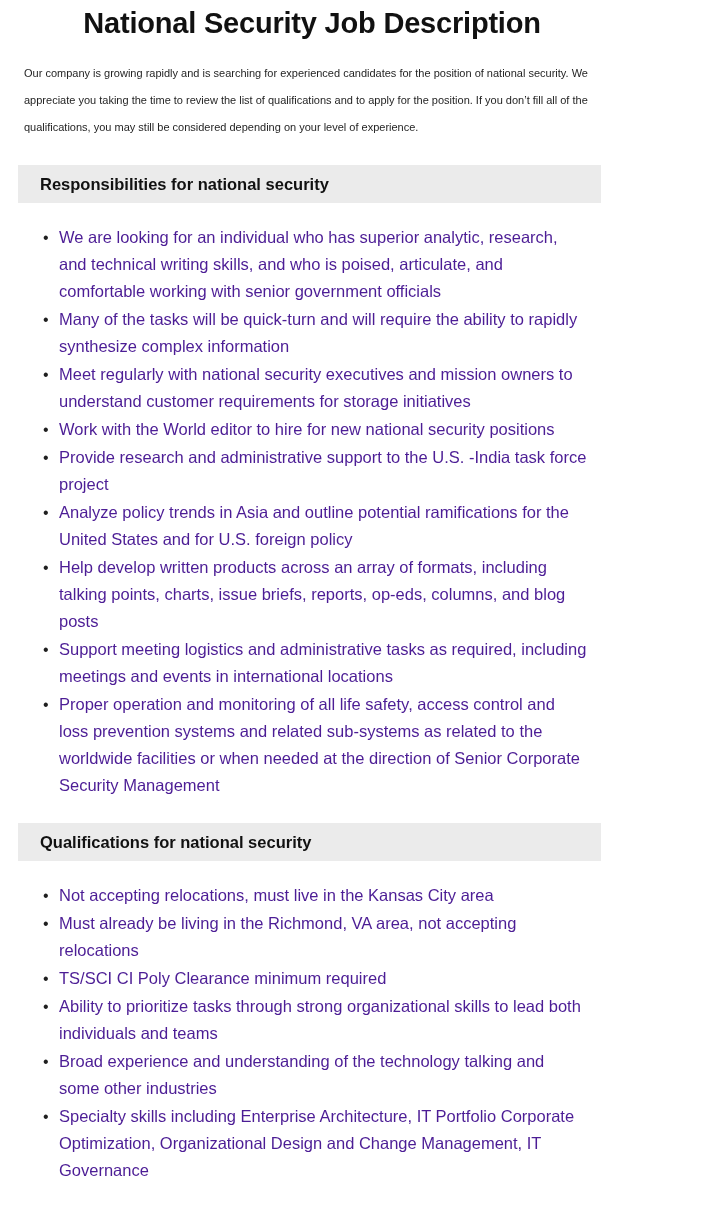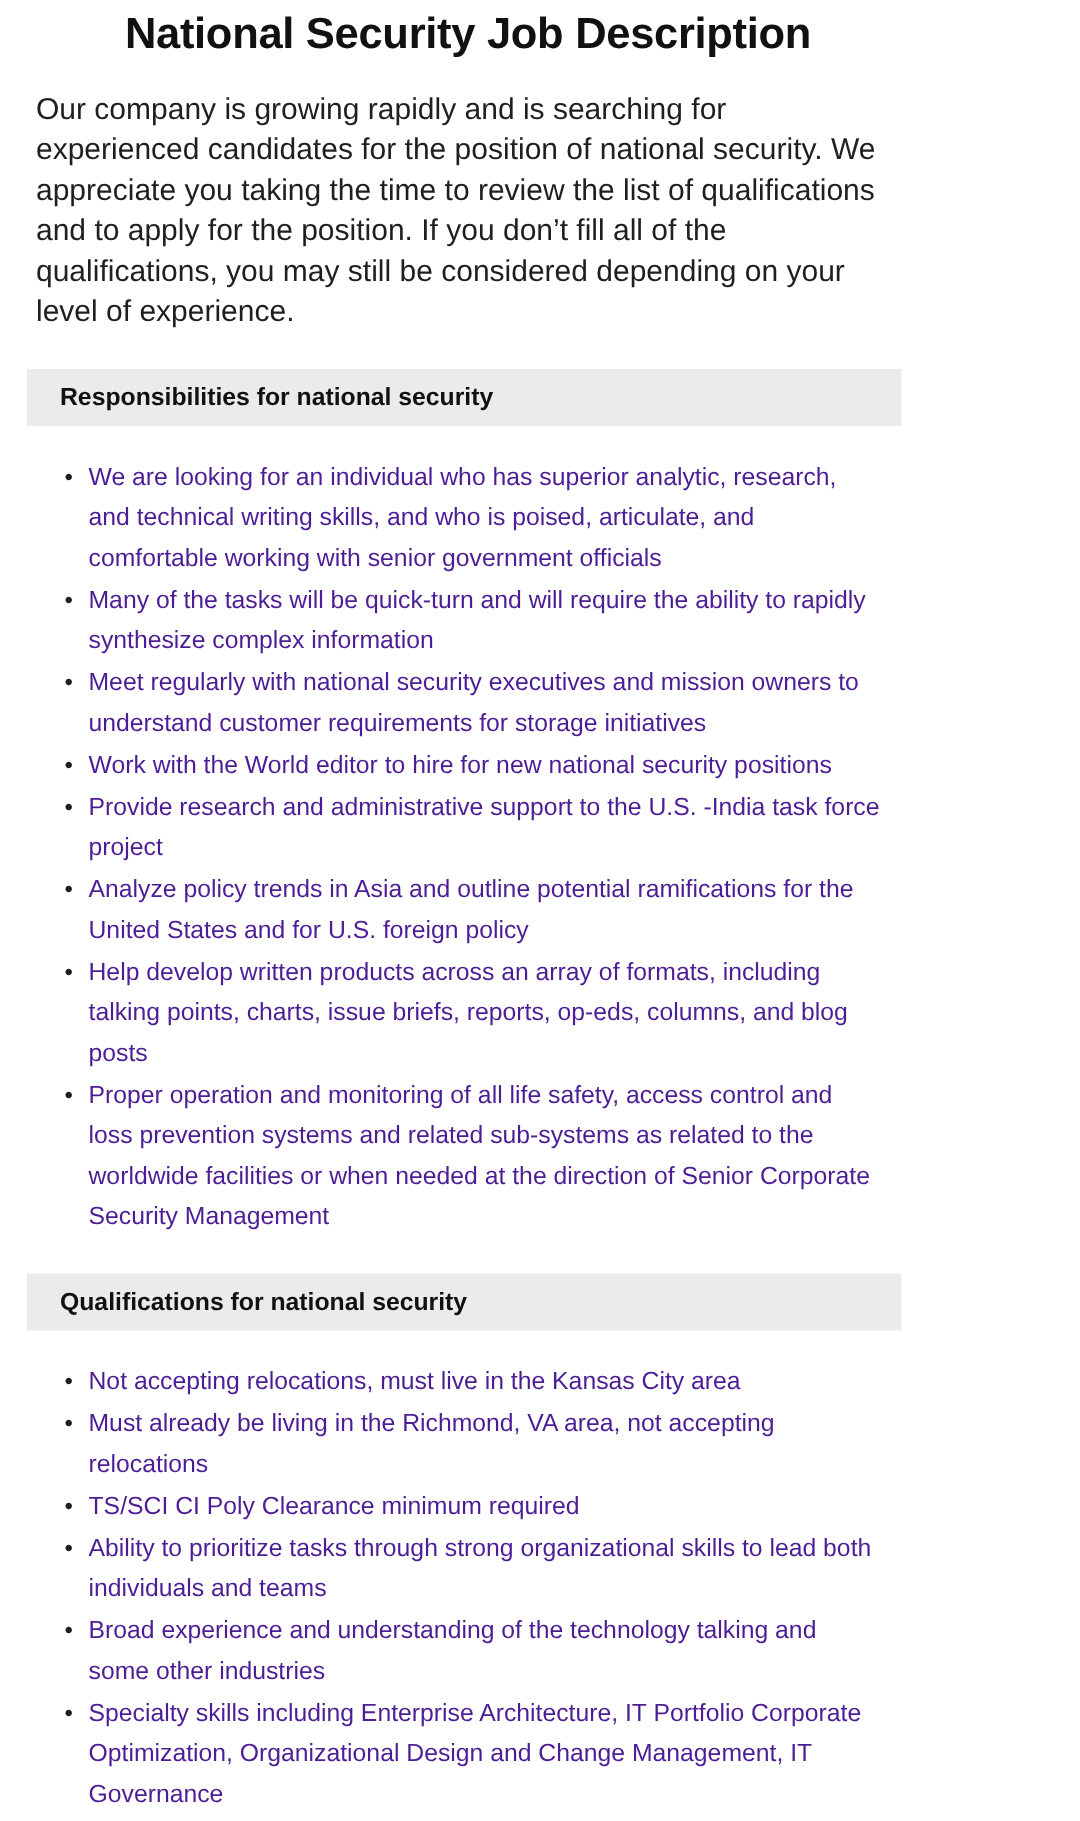--- a/index.html
+++ b/index.html
@@ -27,21 +27,21 @@
     text-align: center;
     font-size: 29px;
     line-height: 38px;
     font-weight: bold;
     letter-spacing: -0.2px;
     color: #111111;
   }
   .intro {
     margin: 0;
     padding: 18px 36px 0 24px;
-    font-size: 20px;
+    font-size: 11px;
     line-height: 27px;
     color: #1f1f1f;
     text-align: left;
   }
   .section {
     margin: 0;
     padding: 0;
   }
   .section-header {
     margin: 24px 23px 0 18px;
@@ -102,20 +102,21 @@
       <span class="section-header-text">Responsibilities for national security</span>
     </div>
     <ul class="bullets">
       <li>We are looking for an individual who has superior analytic, research, and technical writing skills, and who is poised, articulate, and comfortable working with senior government officials</li>
       <li>Many of the tasks will be quick-turn and will require the ability to rapidly synthesize complex information</li>
       <li>Meet regularly with national security executives and mission owners to understand customer requirements for storage initiatives</li>
       <li>Work with the World editor to hire for new national security positions</li>
       <li>Provide research and administrative support to the U.S. -India task force project</li>
       <li>Analyze policy trends in Asia and outline potential ramifications for the United States and for U.S. foreign policy</li>
       <li>Help develop written products across an array of formats, including talking points, charts, issue briefs, reports, op-eds, columns, and blog posts</li>
+      <li>Support meeting logistics and administrative tasks as required, including meetings and events in international locations</li>
       <li>Proper operation and monitoring of all life safety, access control and loss prevention systems and related sub-systems as related to the worldwide facilities or when needed at the direction of Senior Corporate Security Management</li>
     </ul>
   </div>
 
   <div class="section">
     <div class="section-header">
       <span class="section-header-text">Qualifications for national security</span>
     </div>
     <ul class="bullets">
       <li>Not accepting relocations, must live in the Kansas City area</li>

